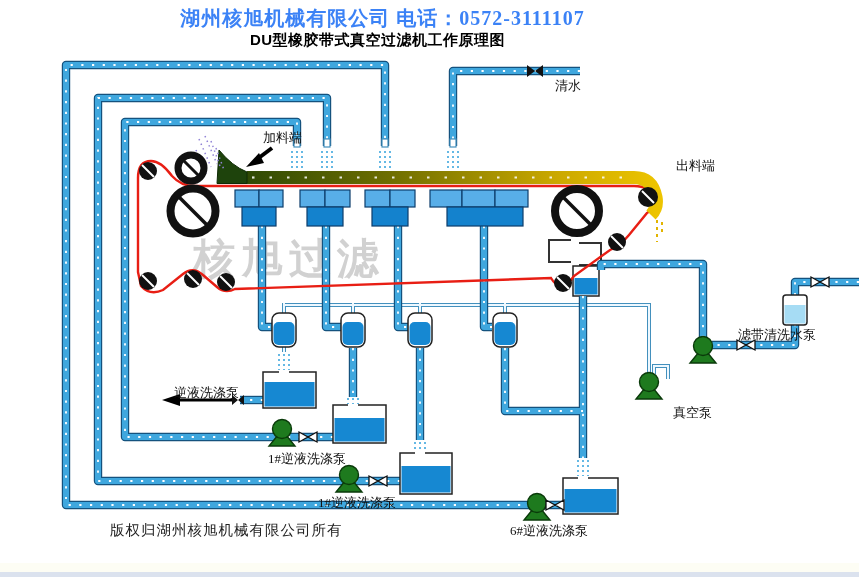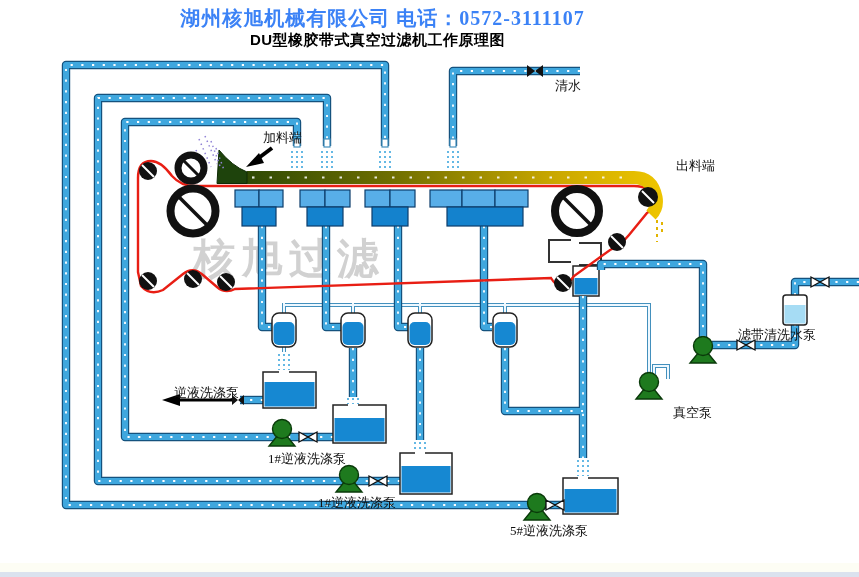--- a/index.html
+++ b/index.html
@@ -315,16 +315,17 @@
       <polygon points="259,153 246,167 264,163"></polygon>
     </g>
   </svg>
 
   <div class="lbl" style="left:555px;top:77px">清水</div>
   <div class="lbl" style="left:263px;top:129px">加料端</div>
   <div class="lbl" style="left:676px;top:157px">出料端</div>
   <div class="lbl" style="left:174px;top:384px">逆液洗涤泵</div>
   <div class="lbl" style="left:268px;top:450px">1#逆液洗涤泵</div>
   <div class="lbl" style="left:318px;top:494px">1#逆液洗涤泵</div>
-  <div class="lbl" style="left:510px;top:522px">5#逆液洗涤泵</div>
+  <div class="lbl" style="left:510px;top:522px">6#逆液洗涤泵</div>
   <div class="lbl" style="left:673px;top:404px">真空泵</div>
   <div class="lbl" style="left:738px;top:326px">滤带清洗水泵</div>
+  <div class="copyright">版权归湖州核旭机械有限公司所有</div>
 </div>
 
 </body></html>

